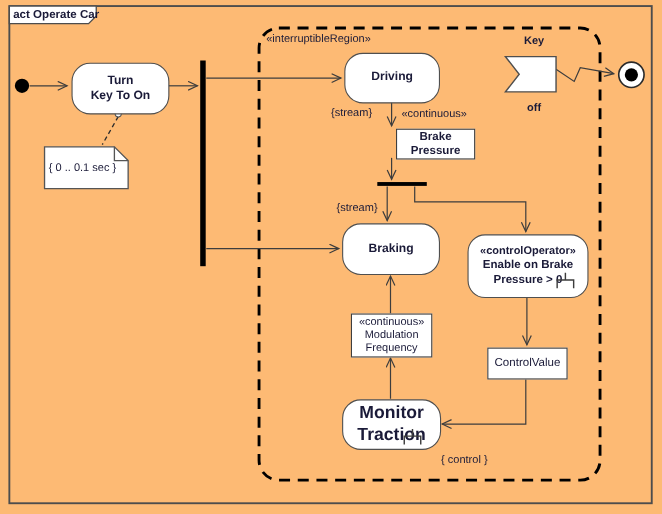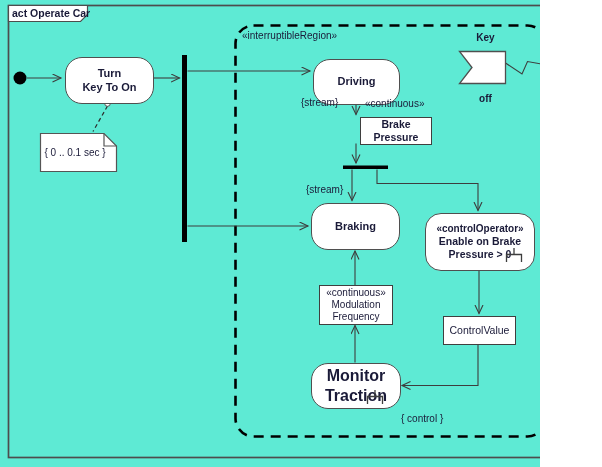--- a/index.html
+++ b/index.html
@@ -1,35 +1,35 @@
 <!DOCTYPE html>
 <html><head>
 <meta charset="utf-8">
 <style>
   html,body{margin:0;padding:0;background:#ffffff;}
   #canvas{
-    position:relative;width:540px;height:467px;background:#5eead4;
+    position:relative;width:602px;height:467px;background:#fdba74;
     font-family:"Liberation Sans",sans-serif;color:#1a1a38;overflow:hidden;
   }
   #wires{position:absolute;left:0;top:0;z-index:1;}
   .txt{position:absolute;z-index:2;color:#1a1a38;}
   .node{
     position:absolute;z-index:2;background:#ffffff;
     display:flex;flex-direction:column;align-items:center;justify-content:center;
     text-align:center;color:#1a1a38;
   }
   .action{border:1.3px solid #4f4f4f;border-radius:17px;font-weight:bold;font-size:11px;line-height:1.25;}
   .objnode{border:1.4px solid #3f3f3f;font-size:10.5px;line-height:1.2;}
   .lbl{font-size:10px;white-space:nowrap;}
   .ster{font-size:10px;}
   .rake{position:absolute;z-index:3;}
   #frame-title{left:12px;top:7px;font-weight:bold;font-size:10.5px;}
   #region-label{left:242px;top:30px;}
   #node-turn-key{left:65px;top:57px;width:87px;height:45px;}
-  #node-driving{left:313px;top:48px;width:85px;height:44px;margin-top:11px;}
+  #node-driving{left:313px;top:48px;width:85px;height:44px;}
   #node-braking{left:311px;top:203px;width:87px;height:45px;}
   #node-monitor{left:311px;top:363px;width:88px;height:44px;font-size:16px;}
   #node-control-operator{left:425px;top:213px;width:108px;height:56px;border-radius:16px;font-size:10.5px;line-height:1.2;}
   #node-brake-pressure{left:320px;top:117px;width:70px;height:26px;font-weight:bold;font-size:10.5px;margin-left:40px;}
   #node-modulation{left:319px;top:285px;width:72px;height:38px;font-size:10px;}
   #node-control-value{left:443px;top:316px;width:71px;height:27px;}
   #keyoff-text{left:466px;top:53px;width:39px;height:30px;display:flex;flex-direction:column;
     align-items:center;justify-content:center;font-weight:bold;font-size:10px;line-height:1.3;text-align:right;gap:48px;}
   #note-text{left:41px;top:133px;width:68px;height:38px;display:flex;align-items:center;justify-content:center;font-size:10px;}
   #lbl-stream1{left:301px;top:97px;}

